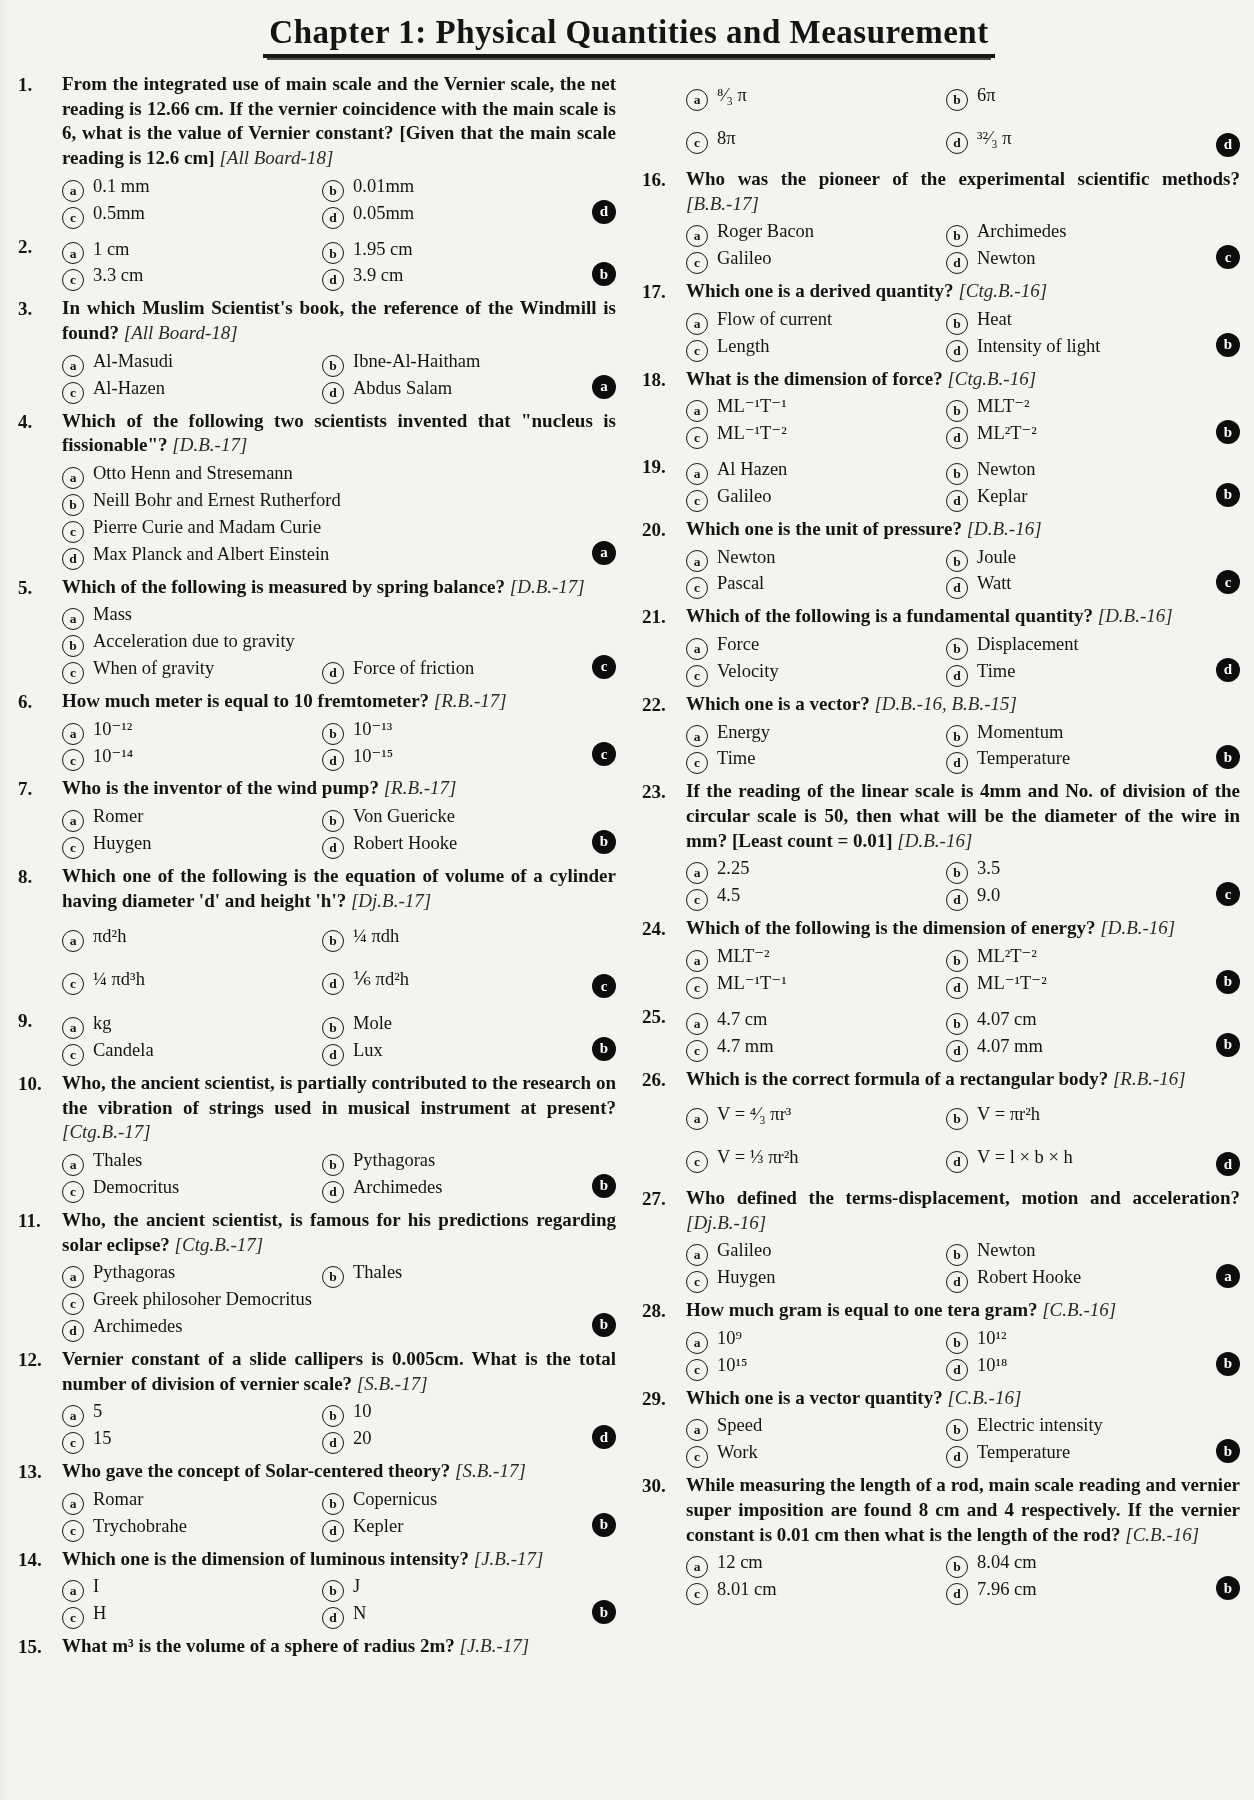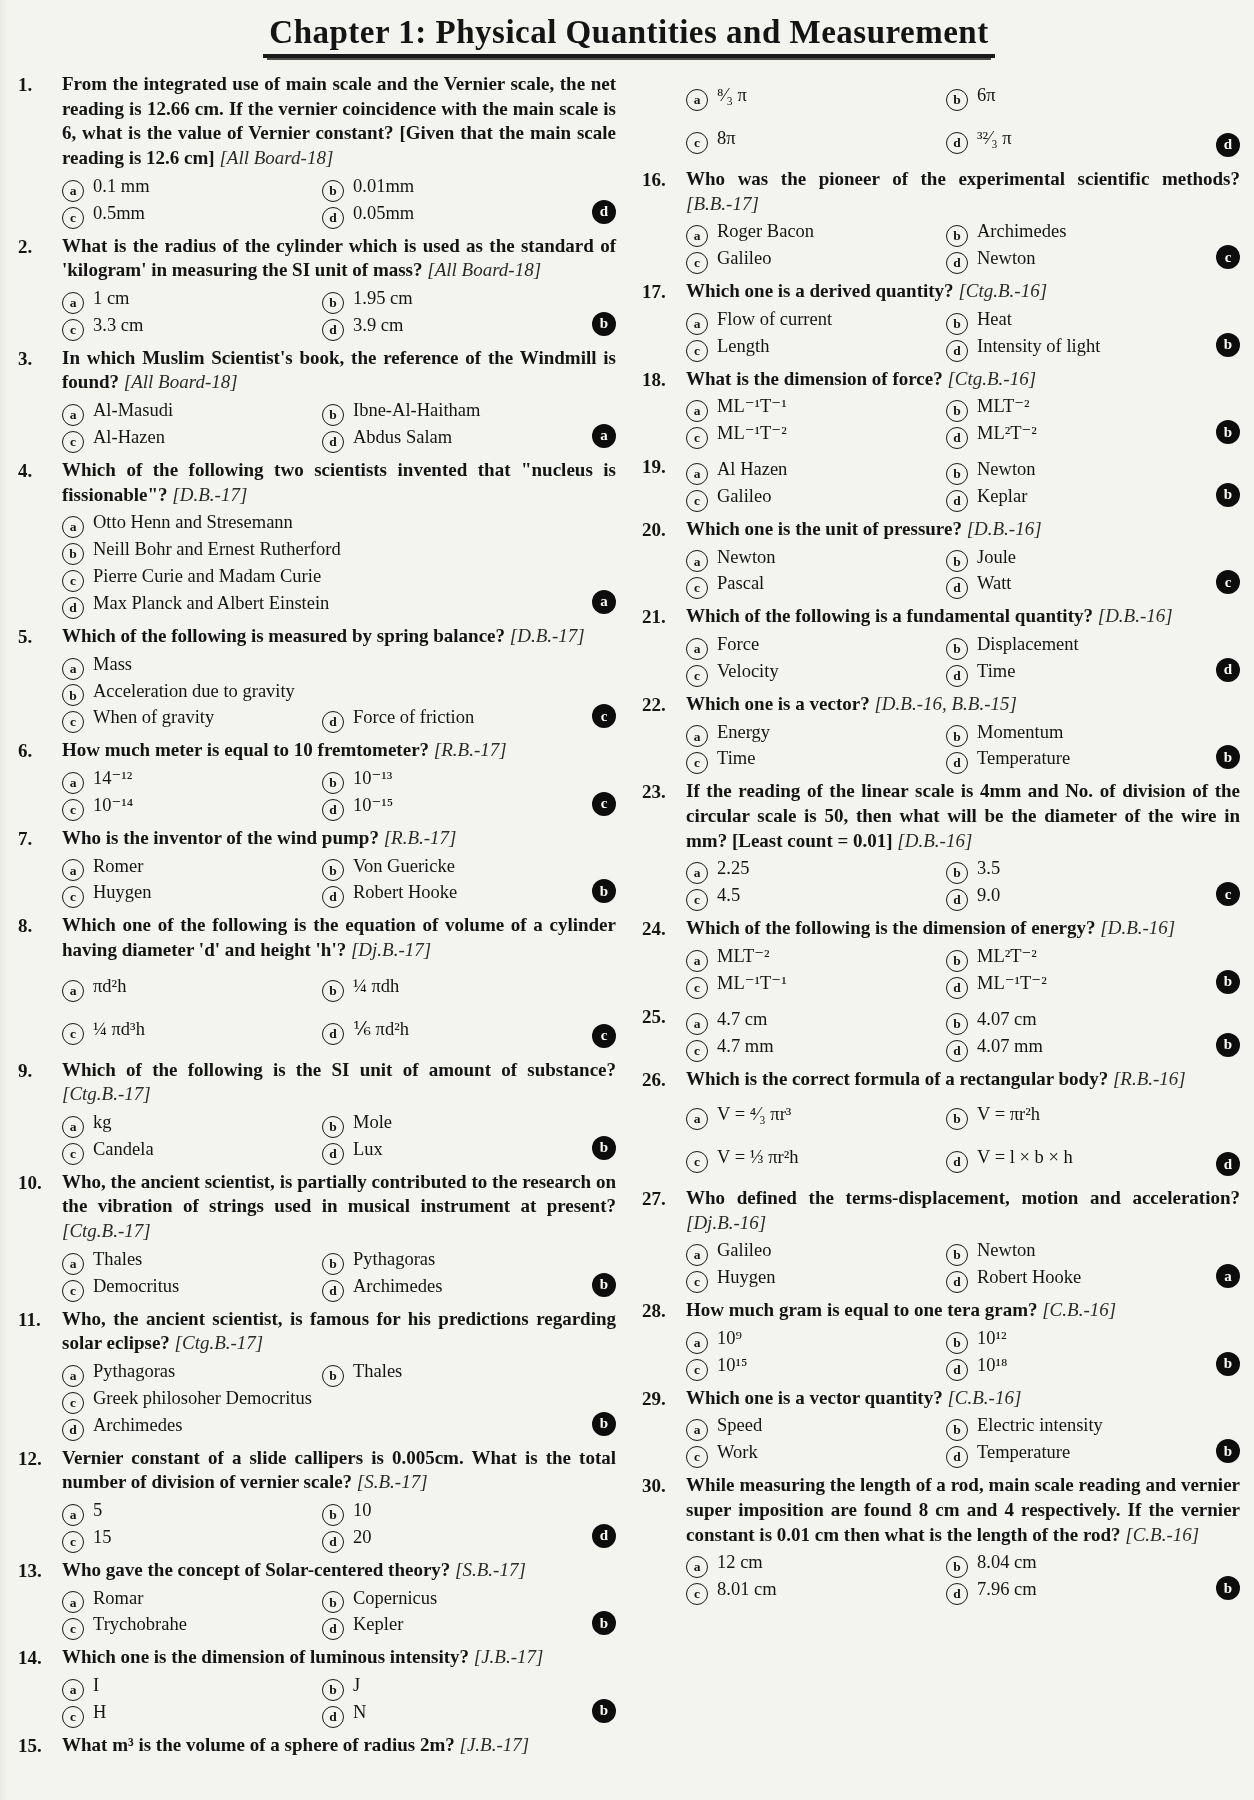--- a/index.html
+++ b/index.html
@@ -138,21 +138,20 @@
                 </div>
                 <span class="badge">d</span>
               </div>
             </div>
           </div>
         </div>
         <div class="question">
           <div class="qrow">
             <span class="qnum">2.</span>
             <div class="qbody">
-              <p class="qtext">What is the radius of the cylinder which is used as the standard of 'kilogram' in measuring the SI unit of mass? <span class="cite">[All Board-18]</span></p>
               <div class="options">
                 <div class="opt">
                   <span class="circ">a</span>
                   <span class="otext">1 cm</span>
                 </div>
                 <div class="opt">
                   <span class="circ">b</span>
                   <span class="otext">1.95 cm</span>
                 </div>
                 <div class="opt">
@@ -250,21 +249,21 @@
           </div>
         </div>
         <div class="question">
           <div class="qrow">
             <span class="qnum">6.</span>
             <div class="qbody">
               <p class="qtext">How much meter is equal to 10 fremtometer? <span class="cite">[R.B.-17]</span></p>
               <div class="options">
                 <div class="opt">
                   <span class="circ">a</span>
-                  <span class="otext">14⁻¹²</span>
+                  <span class="otext">10⁻¹²</span>
                 </div>
                 <div class="opt">
                   <span class="circ">b</span>
                   <span class="otext">10⁻¹³</span>
                 </div>
                 <div class="opt">
                   <span class="circ">c</span>
                   <span class="otext">10⁻¹⁴</span>
                 </div>
                 <div class="opt">
@@ -327,21 +326,20 @@
                 </div>
                 <span class="badge">c</span>
               </div>
             </div>
           </div>
         </div>
         <div class="question">
           <div class="qrow">
             <span class="qnum">9.</span>
             <div class="qbody">
-              <p class="qtext">Which of the following is the SI unit of amount of substance? <span class="cite">[Ctg.B.-17]</span></p>
               <div class="options">
                 <div class="opt">
                   <span class="circ">a</span>
                   <span class="otext">kg</span>
                 </div>
                 <div class="opt">
                   <span class="circ">b</span>
                   <span class="otext">Mole</span>
                 </div>
                 <div class="opt">

